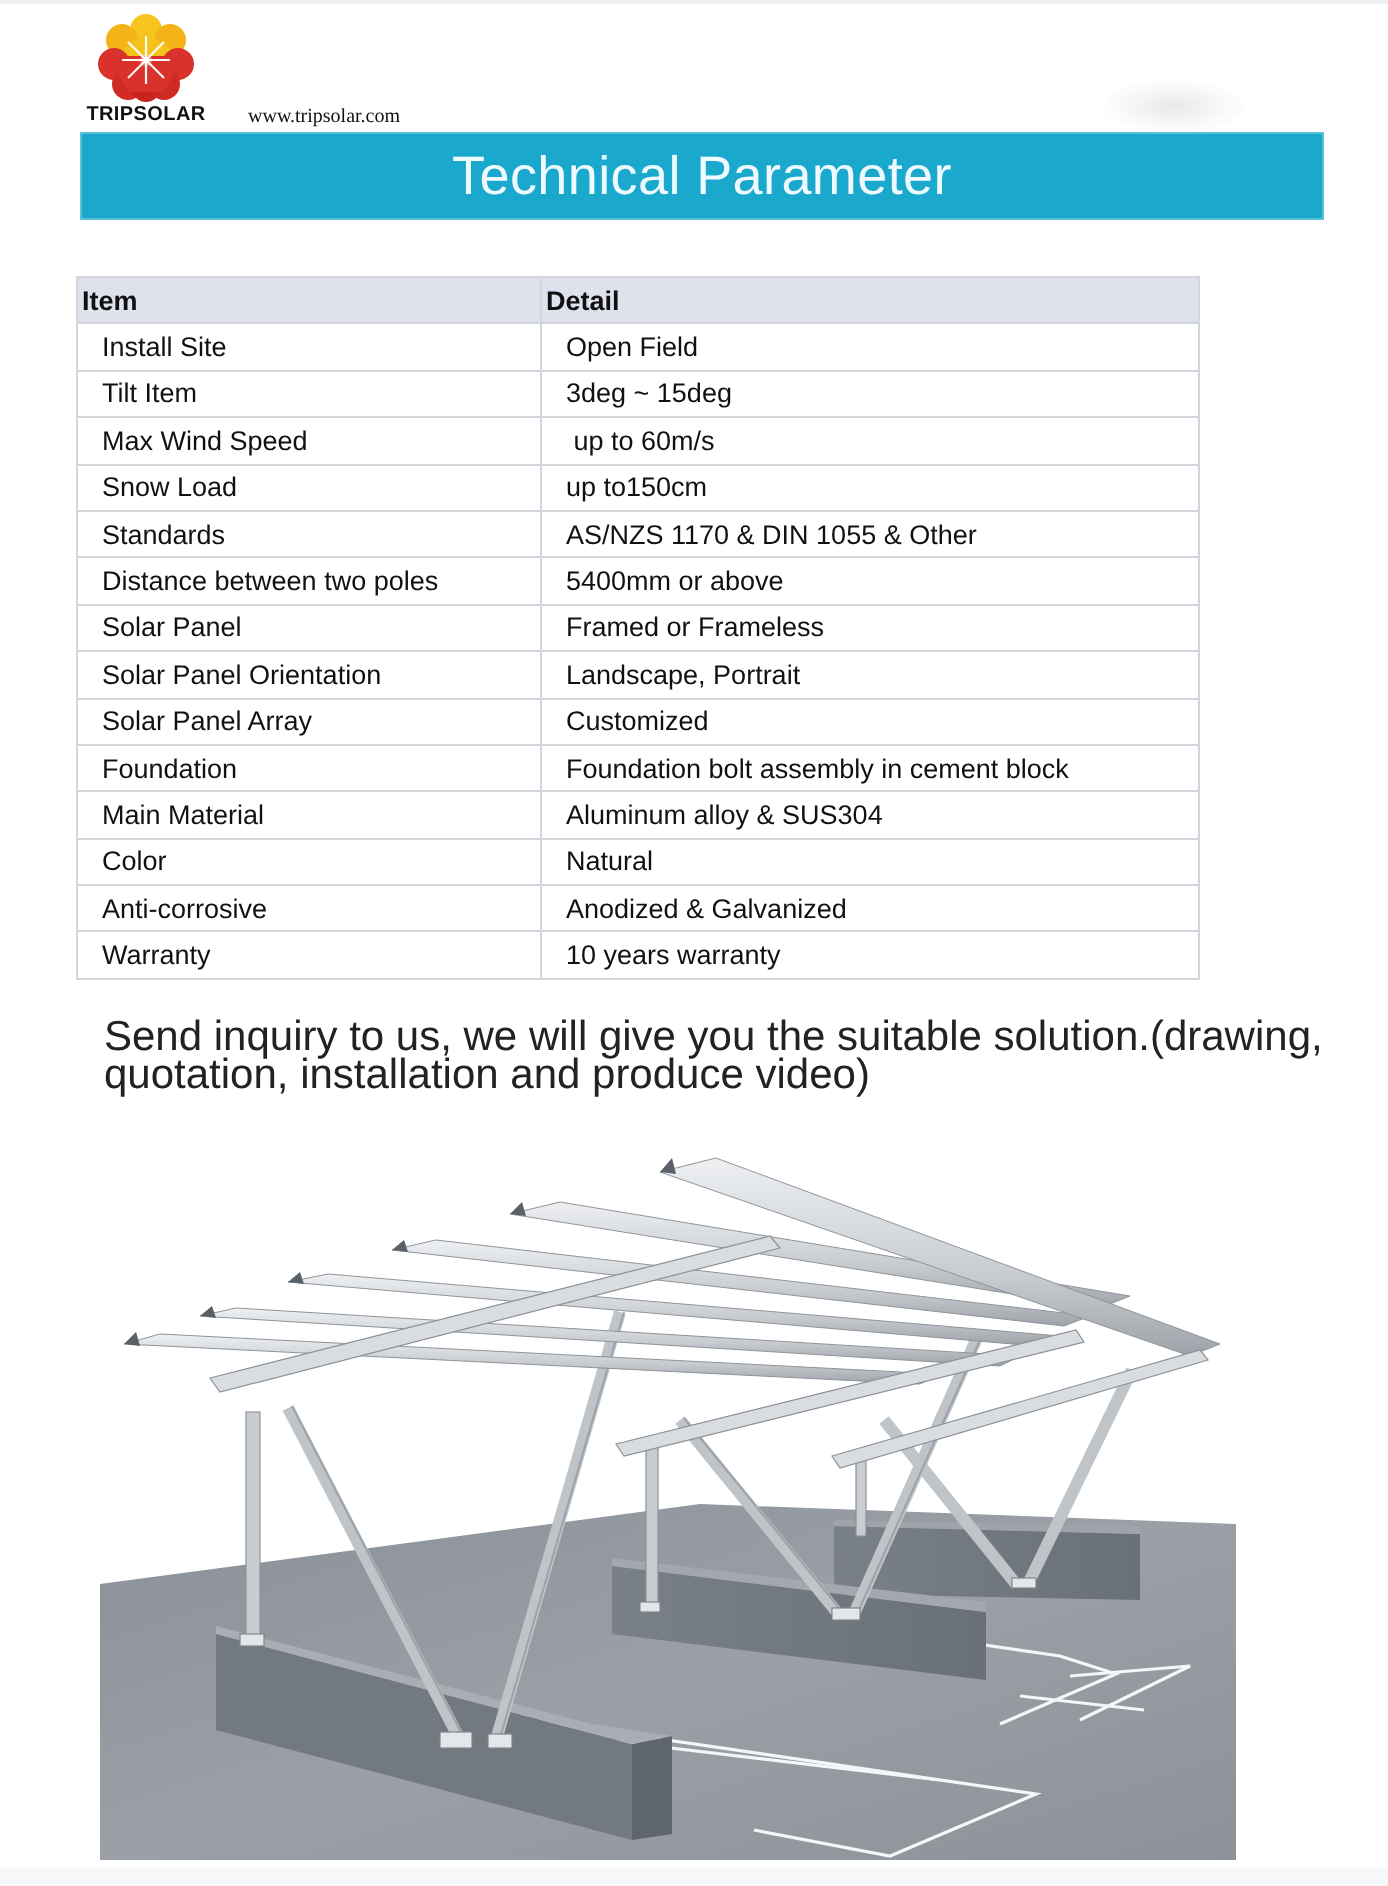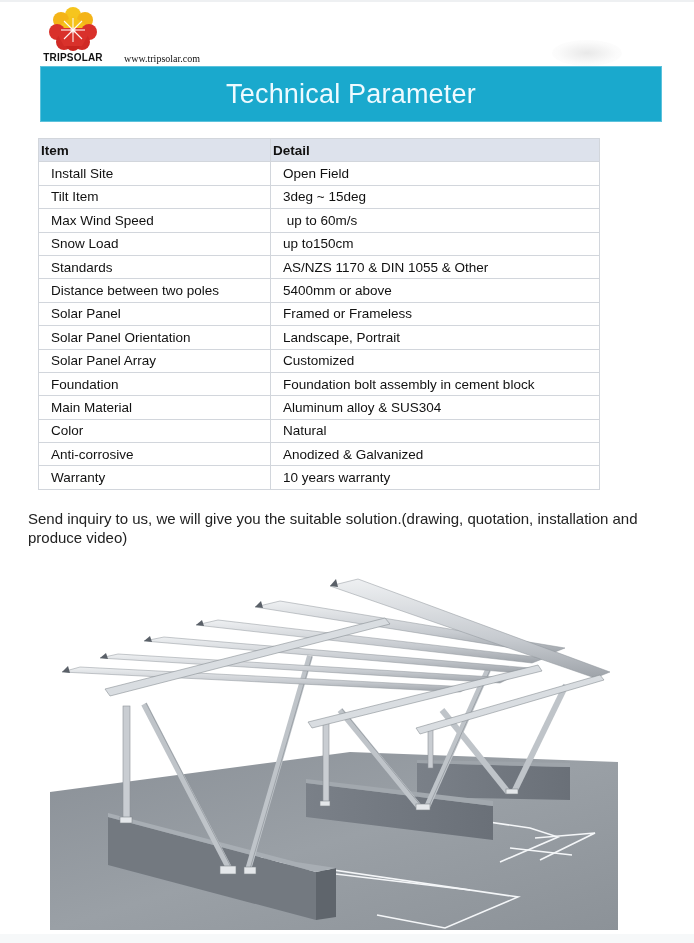--- a/index.html
+++ b/index.html
@@ -11,31 +11,31 @@
 
   .logo { position: absolute; left: 40px; top: 6px; width: 66px; height: 58px; }
   .logo svg { position: absolute; left: 8px; top: 0; }
   .logo-text { position: absolute; left: 0; top: 46px; width: 66px; font-size: 10px; font-weight: bold; letter-spacing: 0.2px; color: #111; text-align: center; }
 
   .website { position: absolute; left: 124px; top: 53px; font-family: "Liberation Serif", serif; font-size: 10px; color: #111; }
 
   .smudge { position: absolute; left: 552px; top: 40px; width: 70px; height: 26px; border-radius: 50%;
             background: radial-gradient(ellipse at center, rgba(230,230,230,0.9) 0%, rgba(245,245,245,0.4) 60%, rgba(255,255,255,0) 100%); }
 
-  .banner { position: absolute; left: 40px; top: 66px; width: 622px; height: 56px; background: #1aa9cd;
+  .banner { position: absolute; left: 40px; top: 66px; width: 622px; height: 44px; background: #1aa9cd;
             border: 1px solid #5cc2dc; display: flex; align-items: center; justify-content: center; }
   .banner-title { color: #eefaff; font-size: 27px; font-weight: normal; letter-spacing: 0.2px; }
 
   .spec-table { position: absolute; left: 38px; top: 138px; width: 562px; border-collapse: collapse; font-size: 13.5px; }
   .spec-table td, .spec-table th { height: 23.4px; padding: 0 2px; border: 1px solid #d2d6dc; text-align: left; vertical-align: middle; white-space: nowrap; }
   .spec-table th { background: #dde2ec; font-weight: bold; color: #111; }
   .spec-table td { background: #ffffff; color: #111; padding-left: 12px; }
   .spec-table .col-item { width: 232px; }
 
-  .note { position: absolute; left: 28px; top: 509px; width: 620px; font-size: 15px; line-height: 19px; color: #222; }
+  .note { position: absolute; left: 52px; top: 509px; width: 620px; font-size: 21px; line-height: 19px; color: #222; }
 
   .illustration { position: absolute; left: 40px; top: 570px; width: 620px; height: 362px; }
 </style>
 </head>
 <body>
 
 <div class="top-rule"></div>
 
 <div class="logo">
   <svg width="50" height="46" viewBox="0 0 50 46">

